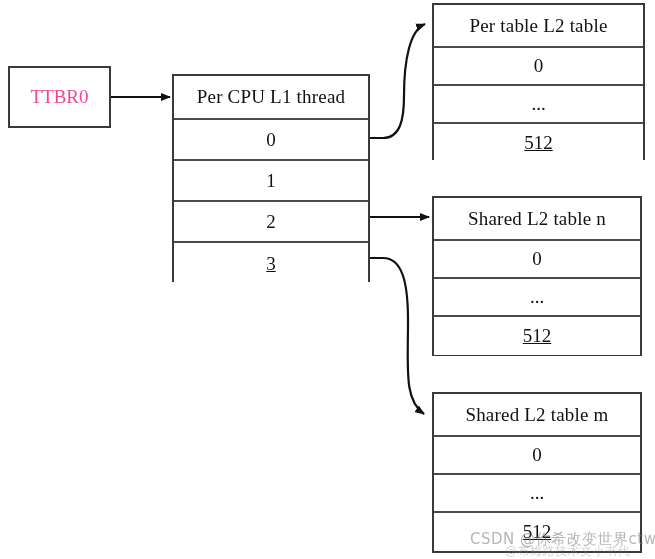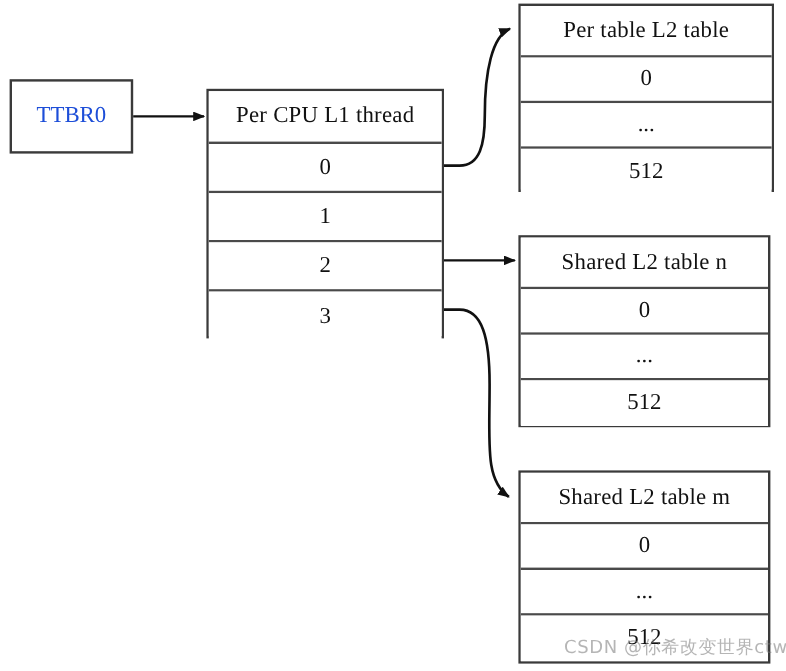--- a/index.html
+++ b/index.html
@@ -29,40 +29,41 @@
     align-items: center;
     justify-content: center;
     text-align: center;
     color: #111111;
     background: #ffffff;
     border-bottom: 2px solid #4a4a4a;
     white-space: nowrap;
   }
   .tbl .row:last-child {
     border-bottom: none;
+    text-decoration: underline;
   }
   .tbl .row.header {
     font-size: 19px;
     letter-spacing: 0.2px;
   }
   .tbl .row.cell {
     font-size: 19px;
   }
 
   
   .plainbox {
     position: absolute;
     box-sizing: border-box;
     border: 2px solid #3a3a3a;
     background: #ffffff;
     display: flex;
     align-items: center;
     justify-content: center;
     font-size: 19px;
-    color: #1d4ed8;
+    color: #ec4899;
     white-space: nowrap;
   }
 
   
   #ttbr0-box { left: 8px;  top: 66px;  width: 103px; height: 62px; }
 
   #l1-table  { left: 172px; top: 74px;  width: 198px; height: 208px; }
   #l1-table .header { height: 44px; }
   #l1-table .cell   { height: 41px; }
 
@@ -156,14 +157,15 @@
     <g>
       <line x1="370" y1="217" x2="429" y2="217" stroke="#111111" stroke-width="2" marker-end="url(#ah)"></line>
     </g>
 
     <g>
       <path d="M370,258 L383,258 C402,258 408,282 408,320 C408,370 404,400 424,414" fill="none" stroke="#111111" stroke-width="2.2" marker-end="url(#ah)"></path>
     </g>
   </svg>
 
   <div class="watermark">CSDN @你希改变世界ctwx</div>
+  <div class="watermark sub">@布梅路技术文小书代</div>
 
 </div>
 
 </body></html>

